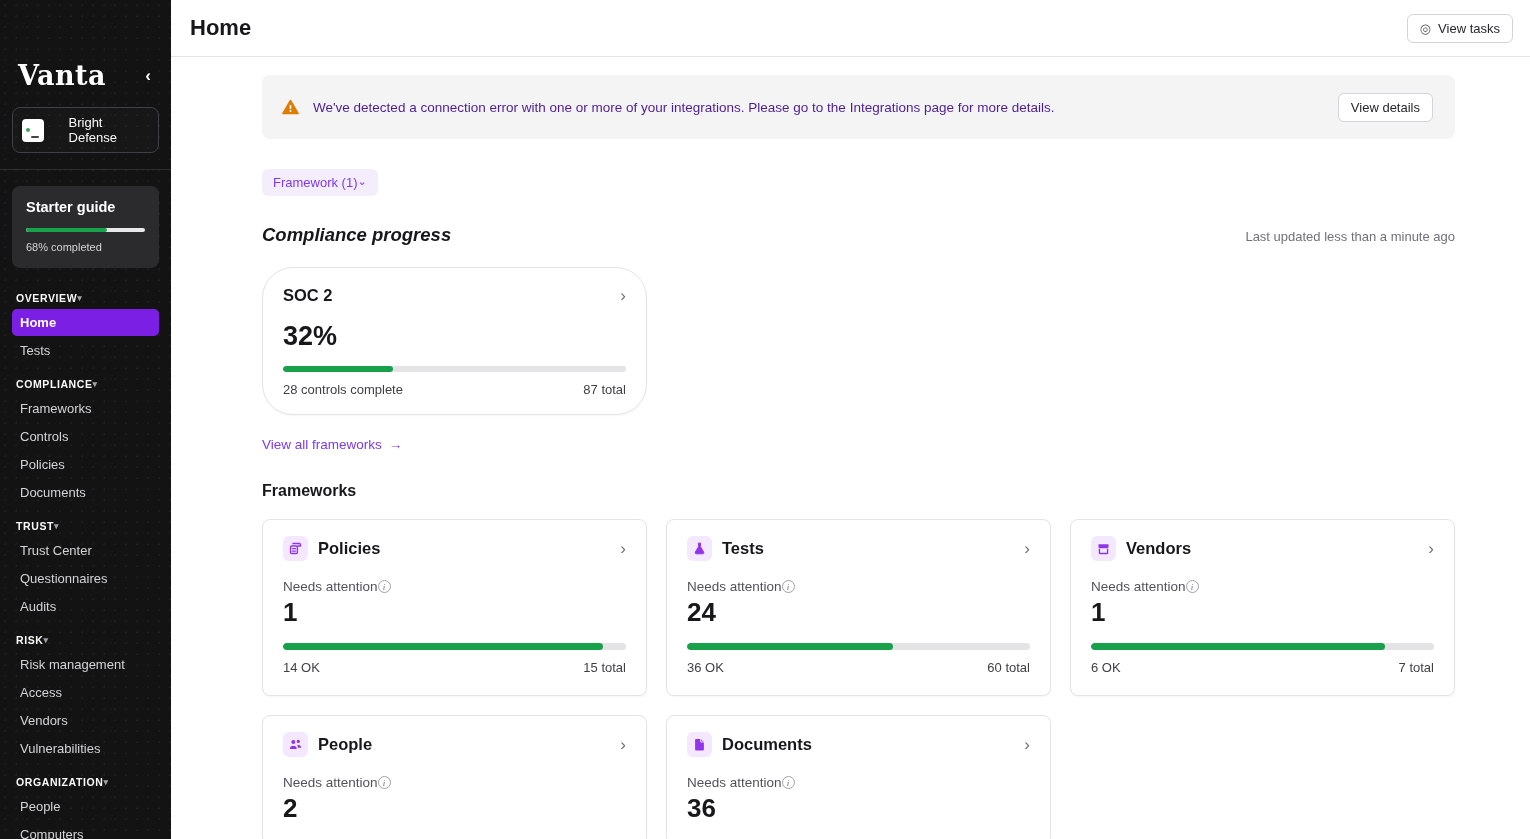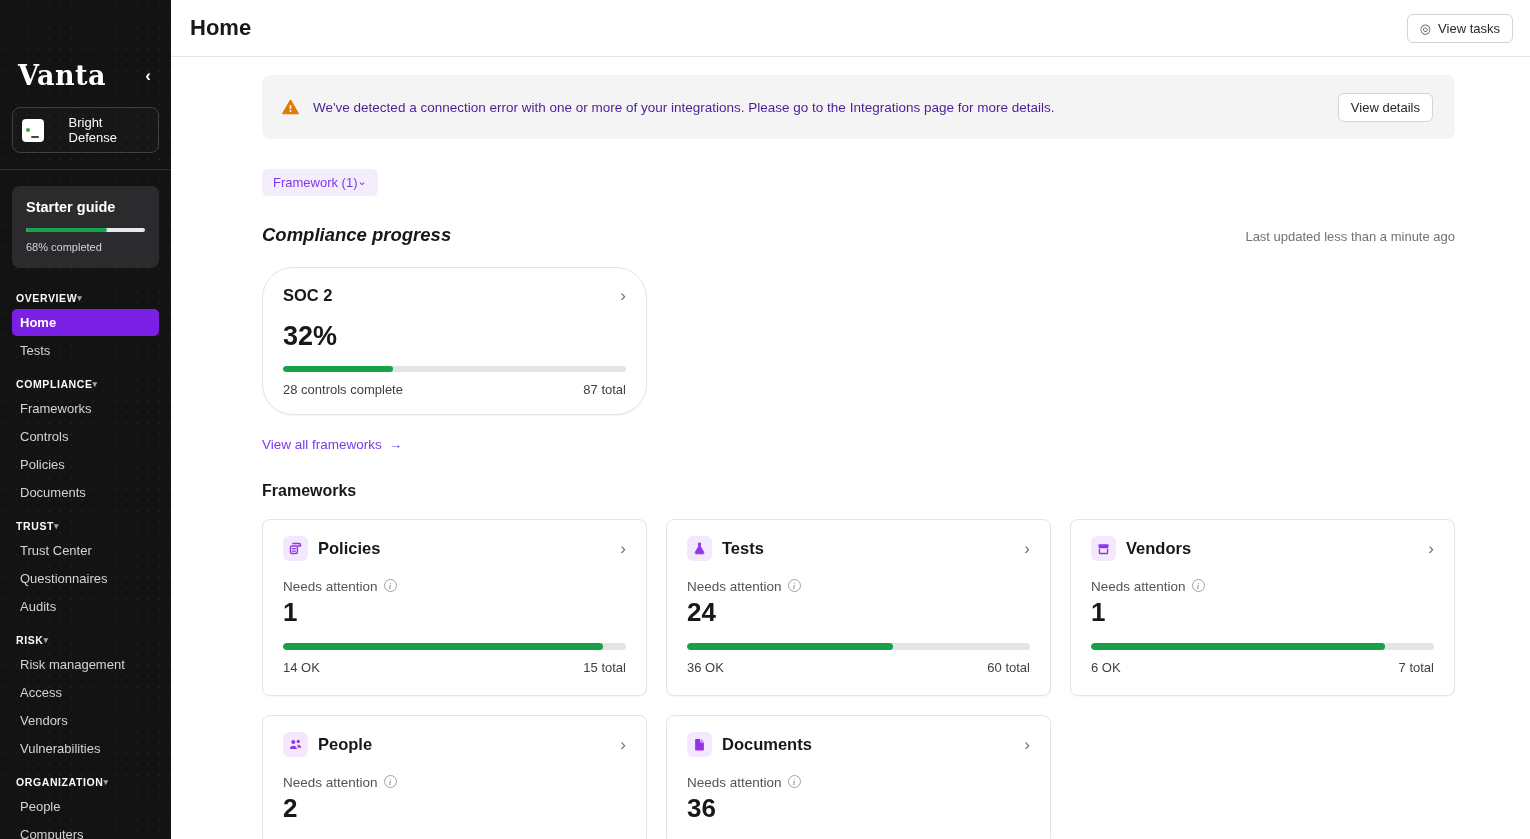--- a/index.html
+++ b/index.html
@@ -139,21 +139,21 @@
     margin-top: 19px;
     display: grid; grid-template-columns: repeat(3, 385px); gap: 19px;
     padding-bottom: 13px;
   }
   .mon-card { padding: 16px 20px 20px 20px; }
   .icon-badge {
     width: 25px; height: 25px; border-radius: 6px; background: #f3e8fd;
     display: flex; align-items: center; justify-content: center; margin-right: 10px;
   }
   .attention-row {
-    margin-top: 18px; display: flex; gap: 6px;
+    margin-top: 18px; display: flex; align-items: center; gap: 0;
     font-size: 13.5px; color: #52525b;
   }
   .info-icon {
     width: 13px; height: 13px; border: 1px solid #a1a1aa; border-radius: 50%;
     color: #71717a; font-size: 9px; display: inline-flex; align-items: center;
     justify-content: center; font-style: italic; font-family: "Liberation Serif", serif;
     cursor: pointer;
   }
   .big-num { margin-top: 3px; font-size: 26px; font-weight: 700; color: #18181b; }
   .mon-card .bar { height: 7px; border-radius: 4px; margin-top: 15px; }

